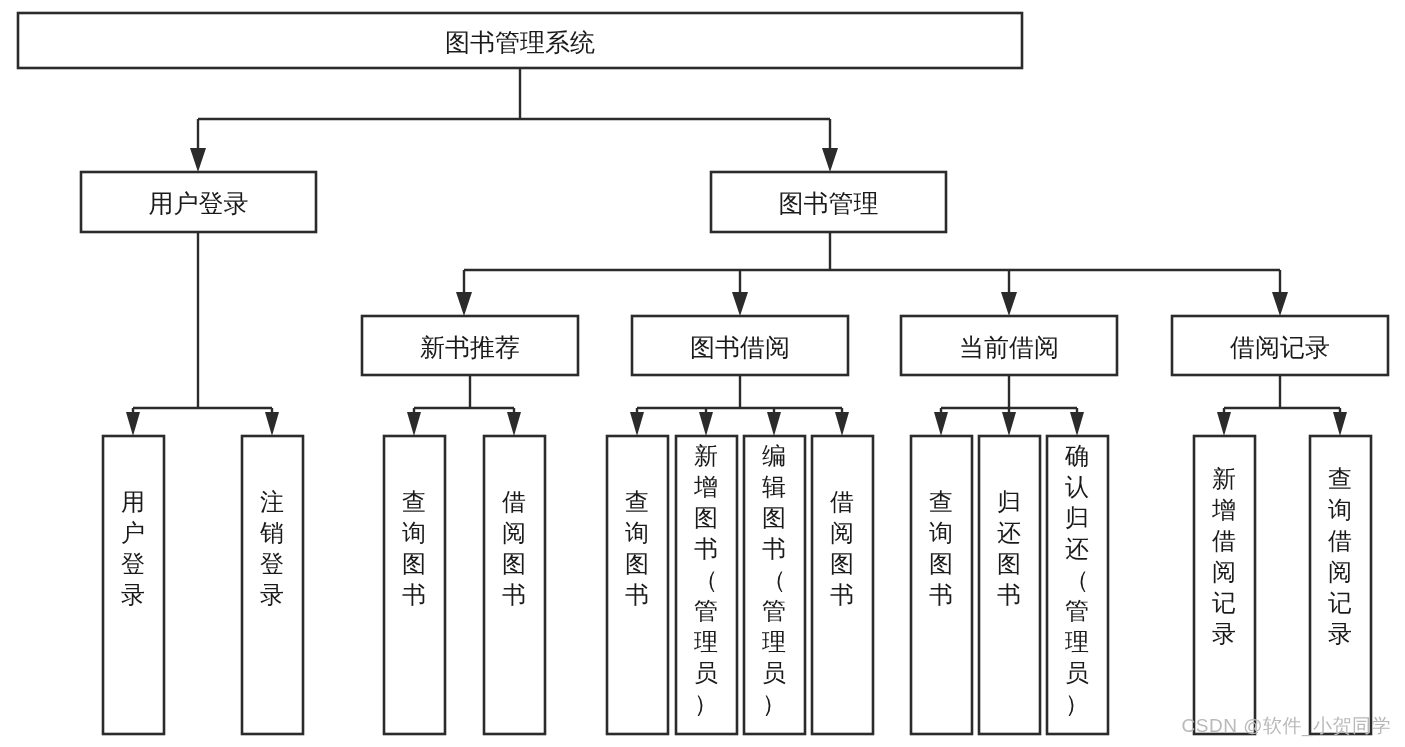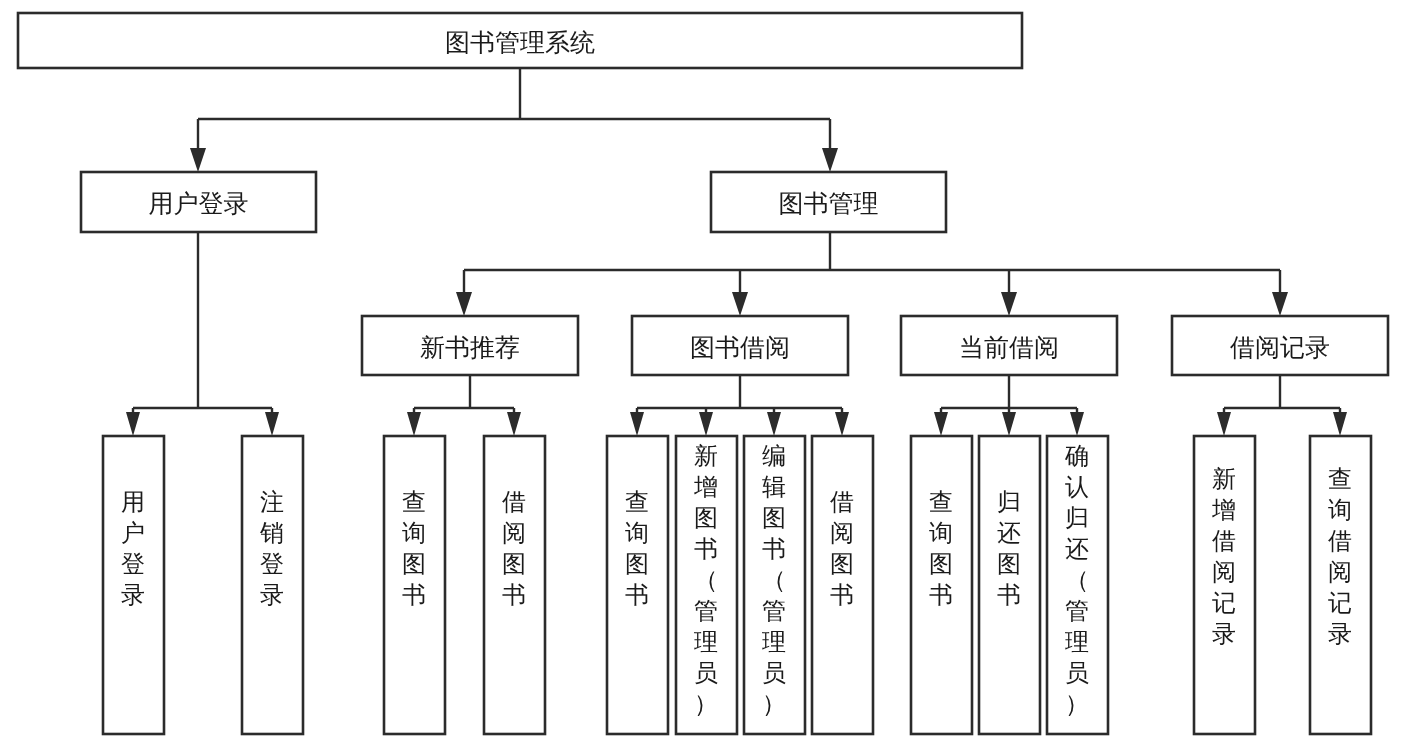--- a/index.html
+++ b/index.html
@@ -231,13 +231,14 @@
       <text class="leaf-label" x="1224" y="487"><tspan x="1224" y="487">新</tspan><tspan x="1224" y="518">增</tspan><tspan x="1224" y="549">借</tspan><tspan x="1224" y="580">阅</tspan><tspan x="1224" y="611">记</tspan><tspan x="1224" y="642">录</tspan></text>
     </g>
 
     <g>
       <rect class="node-box" x="1310" y="436" width="61" height="298"></rect>
       <text class="leaf-label" x="1340" y="487"><tspan x="1340" y="487">查</tspan><tspan x="1340" y="518">询</tspan><tspan x="1340" y="549">借</tspan><tspan x="1340" y="580">阅</tspan><tspan x="1340" y="611">记</tspan><tspan x="1340" y="642">录</tspan></text>
     </g>
 
   </svg>
 
+  <div class="watermark">CSDN @软件_小贺同学</div>
 </div>
 
 </body></html>

